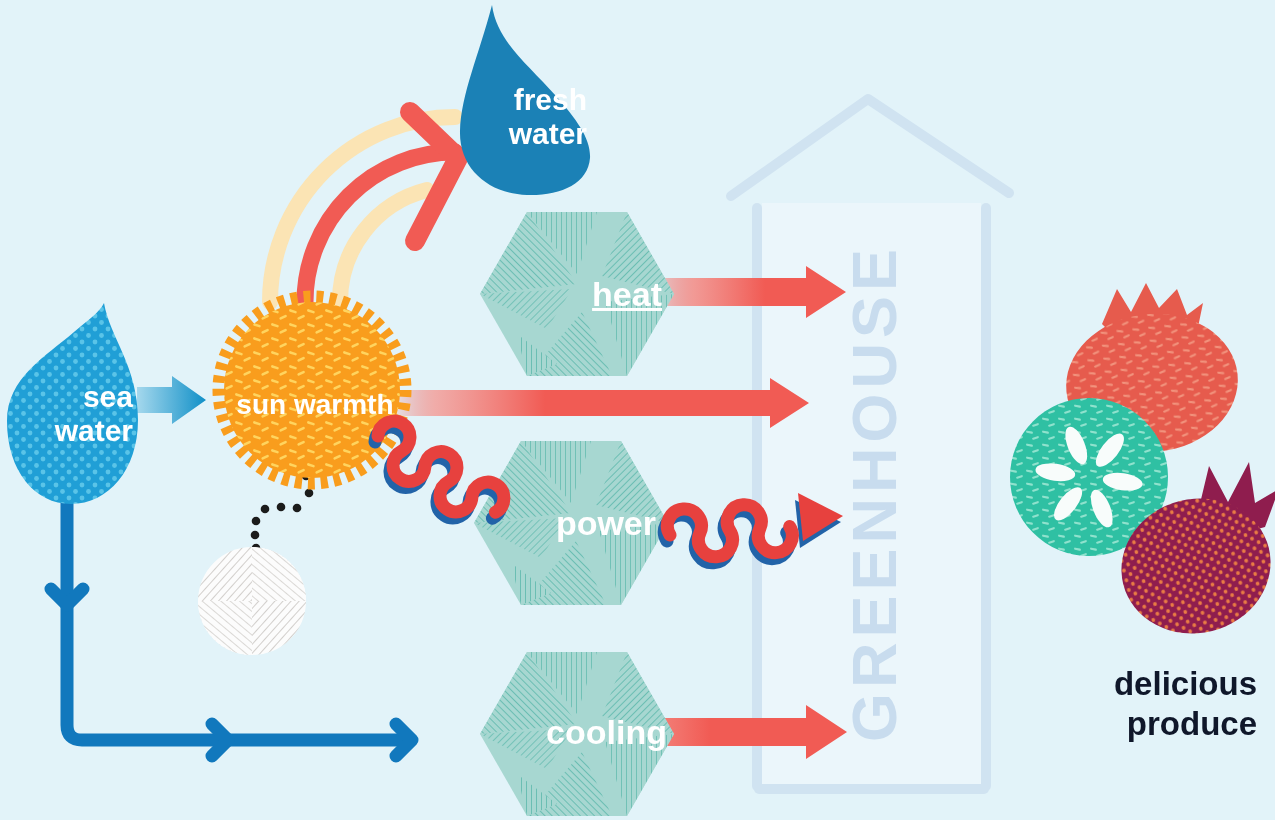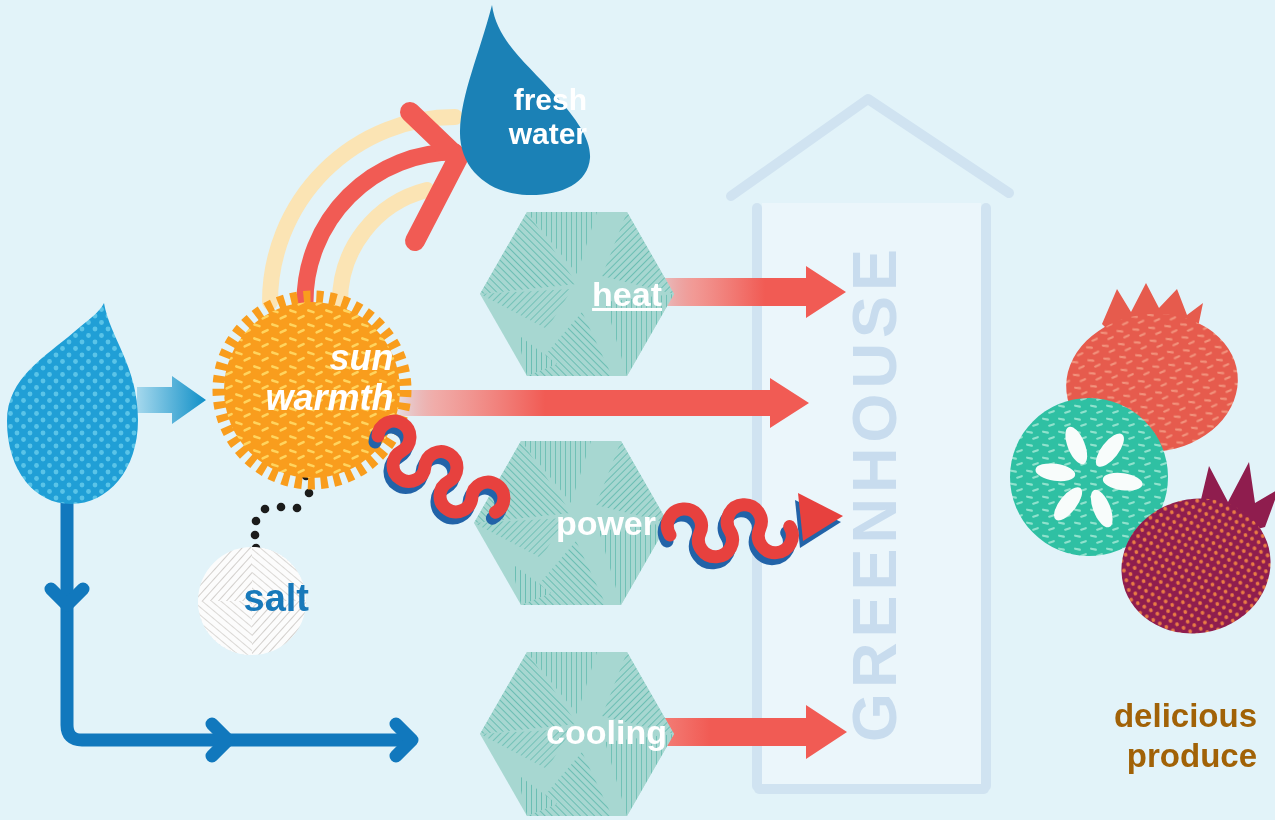--- a/index.html
+++ b/index.html
@@ -15,26 +15,26 @@
     position:absolute;
     transform:translate(-50%,-50%);
     font-weight:700;
     text-align:right;
     line-height:1.12;
     color:#ffffff;
     white-space:normal;
   }
   .lbl-sea   {left:73px;  top:414px; width:120px; font-size:30px;}
   .lbl-fresh {left:522px; top:117px; width:130px; font-size:30px;}
-  .lbl-sun   {left:311px; top:378px; width:165px; font-size:36px;font-style:italic;}
+  .lbl-sun   {left:311px; top:405px; width:165px; font-size:28px;}
   .lbl-heat  {left:577px; top:294px; width:170px; font-size:34px;text-decoration:underline;}
   .lbl-power {left:571px; top:523px; width:170px; font-size:34px;}
   .lbl-cool  {left:577px; top:732px; width:180px; font-size:34px;}
   .lbl-salt  {left:249px; top:598px; width:120px; font-size:38px; color:#1879ba;}
-  .lbl-produce{left:1152px; top:736px; width:210px; font-size:33px; color:#a16207; line-height:1.2;}
+  .lbl-produce{left:1152px; top:704px; width:210px; font-size:33px; color:#0f172a; line-height:1.2;}
 </style>
 </head>
 <body>
 
 <div id="stage">
 
 <svg id="canvas" width="1275" height="820" viewBox="0 0 1275 820">
   <defs>
     <pattern id="pSea" width="13" height="13" patternUnits="userSpaceOnUse">
       <rect width="13" height="13" fill="#209fd6"></rect>
@@ -208,21 +208,21 @@
         <ellipse cx="34" cy="0" rx="20" ry="8.5" transform="rotate(308)"></ellipse>
       </g>
     </g>
     <g>
       <polygon points="1198,512 1209,466 1228,502 1249,462 1255,503 1279,489 1265,527 1232,536" fill="#8f1d4e"></polygon>
       <ellipse cx="1196" cy="566" rx="75" ry="67" fill="url(#pBerry)" transform="rotate(-14 1196 566)"></ellipse>
     </g>
   </g>
 </svg>
 
+<div class="lbl lbl-sea">sea water</div>
 <div class="lbl lbl-fresh">fresh water</div>
 <div class="lbl lbl-sun">sun warmth</div>
 <div class="lbl lbl-heat">heat</div>
 <div class="lbl lbl-cool">cooling</div>
 <div class="lbl lbl-power">power</div>
-<div class="lbl lbl-salt">salt</div>
 <div class="lbl lbl-produce">delicious produce</div>
 
 </div>
 
 </body></html>

